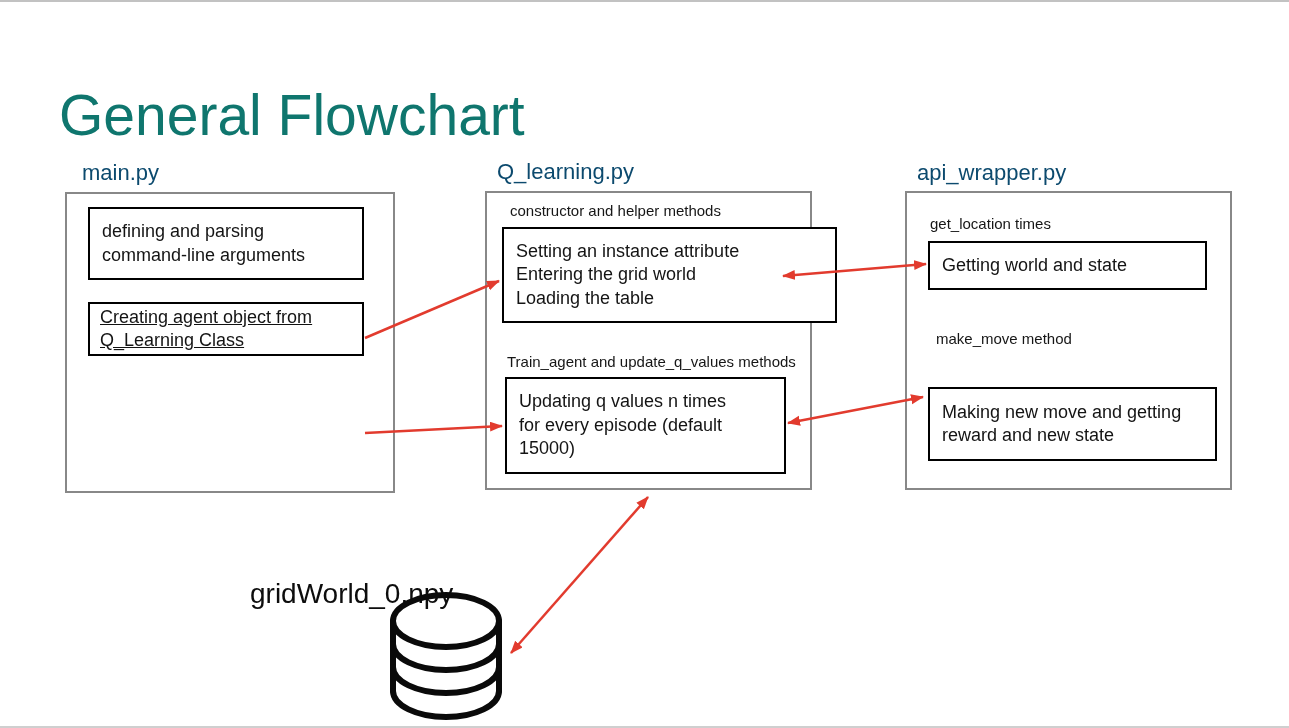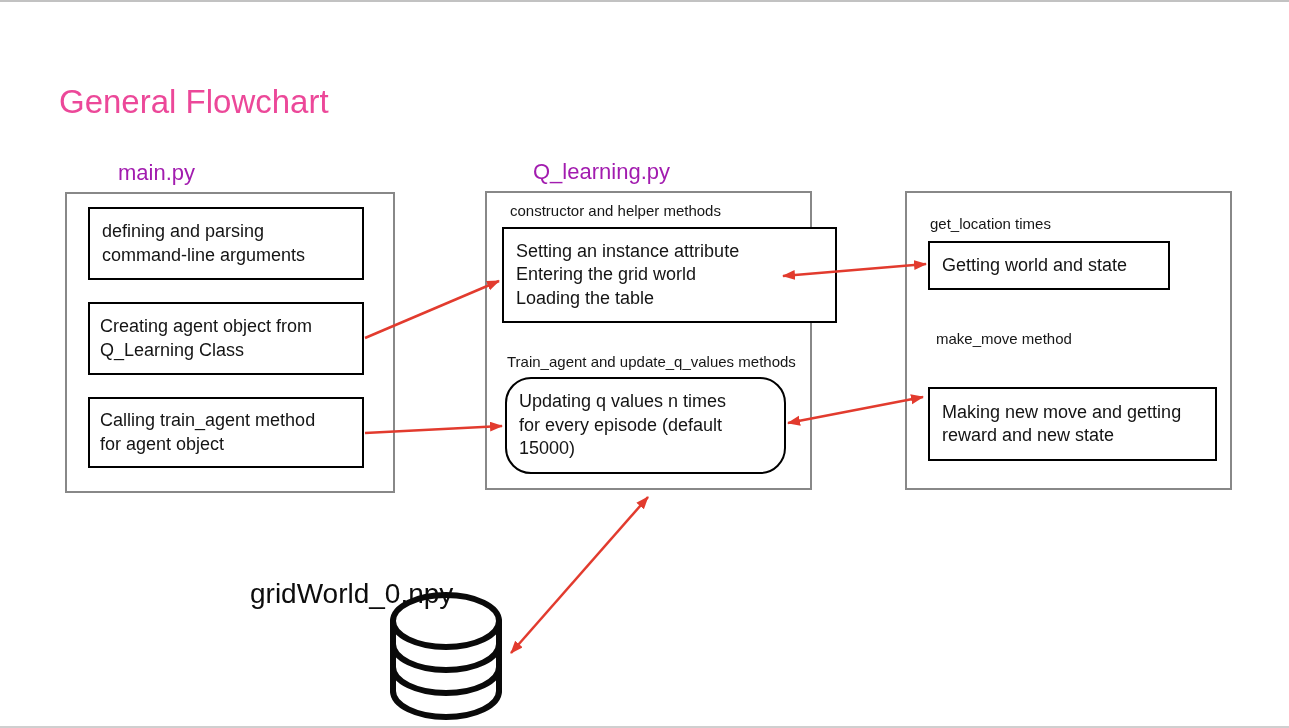--- a/index.html
+++ b/index.html
@@ -8,25 +8,25 @@
     width:1289px;height:728px;
     background:#ffffff;
     font-family:"Liberation Sans", sans-serif;
     color:#111;
     overflow:hidden;
   }
   .page-top-rule{position:absolute;left:0;top:0;width:1289px;height:2px;background:#c2c2c2;}
   .page-bottom-rule{position:absolute;left:0;bottom:0;width:1289px;height:2px;background:#cfcfcf;}
   .title{
     position:absolute;left:59px;top:83px;
-    font-size:33px;line-height:1.15;color:#ec4899;
+    font-size:57px;line-height:1.15;color:#0f766e;
     letter-spacing:0px;white-space:nowrap;
   }
   .col-label{
-    position:absolute;font-size:22px;line-height:1.2;color:#a21caf;white-space:nowrap;margin-left:36px;
+    position:absolute;font-size:22px;line-height:1.2;color:#0c4a6e;white-space:nowrap;
   }
   .container{
     position:absolute;border:2px solid #888888;background:transparent;box-sizing:border-box;
   }
   .sublabel{
     position:absolute;font-size:15px;line-height:1.2;color:#161616;white-space:nowrap;
   }
   .fbox{
     position:absolute;border:2px solid #000;box-sizing:border-box;
     display:flex;align-items:center;background:#fff;
@@ -50,47 +50,44 @@
   <div class="page-bottom-rule"></div>
 
   <div class="title">General Flowchart</div>
 
   <div class="col-label" style="left:82px;top:160px;">main.py</div>
   <div class="container" style="left:65px;top:192px;width:330px;height:301px;"></div>
   <div class="fbox pad10" style="left:88px;top:207px;width:276px;height:73px;padding-left:12px;">
     <span class="box-text">defining and parsing
 command-line arguments</span>
   </div>
-  <div class="fbox pad10" style="left:88px;top:302px;width:276px;height:73px;">
+  <div class="fbox pad10" style="left:88px;top:302px;width:276px;height:54px;text-decoration:underline;">
     <span class="box-text">Creating agent object from
 Q_Learning Class</span>
-  </div>
-  <div class="fbox pad10" style="left:88px;top:397px;width:276px;height:71px;">
-    <span class="box-text">Calling train_agent method
-for agent object</span>
   </div>
 
   <div class="col-label" style="left:497px;top:159px;">Q_learning.py</div>
   <div class="container" style="left:485px;top:191px;width:327px;height:299px;"></div>
   <div class="sublabel" style="left:510px;top:202px;text-align:right;">constructor and helper methods</div>
   <div class="fbox pad12" style="left:502px;top:227px;width:335px;height:96px;">
     <span class="box-text">Setting an instance attribute
 Entering the grid world
 Loading the table</span>
   </div>
   <div class="sublabel" style="left:507px;top:353px;">Train_agent and update_q_values methods</div>
-  <div class="fbox pad12" style="left:505px;top:377px;width:281px;height:97px;border-radius:26px;">
+  <div class="fbox pad12" style="left:505px;top:377px;width:281px;height:97px;">
     <span class="box-text">Updating q values n times
 for every episode (default
 15000)</span>
   </div>
 
+  <div class="col-label" style="left:917px;top:160px;">api_wrapper.py</div>
   <div class="container" style="left:905px;top:191px;width:327px;height:299px;"></div>
   <div class="sublabel" style="left:930px;top:215px;">get_location times</div>
-  <div class="fbox pad12" style="left:928px;top:241px;width:242px;height:49px;">
+  <div class="fbox pad12" style="left:928px;top:241px;width:279px;height:49px;">
     <span class="box-text">Getting world and state</span>
   </div>
   <div class="sublabel" style="left:936px;top:330px;">make_move method</div>
   <div class="fbox pad12" style="left:928px;top:360px;width:289px;height:74px;margin-top:27px;">
     <span class="box-text">Making new move and getting
 reward and new state</span>
   </div>
 
   <div class="ds-label">gridWorld_0.npy</div>
 

